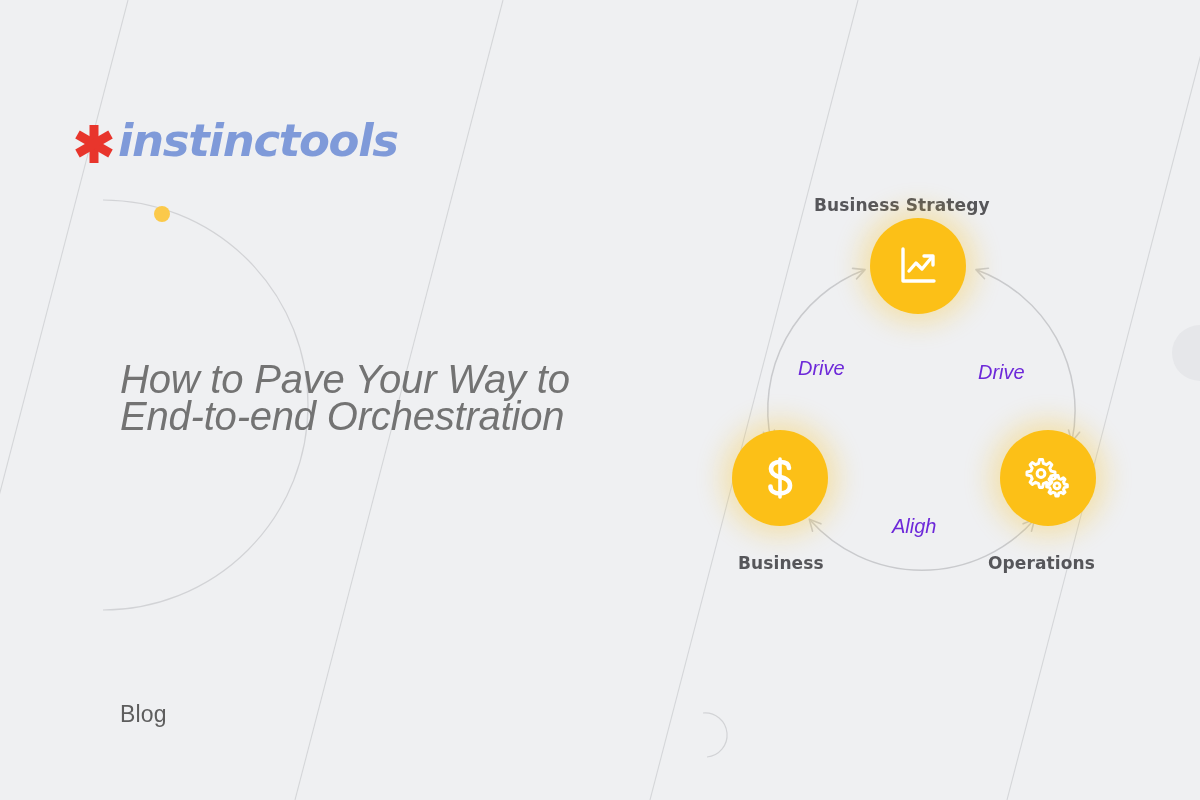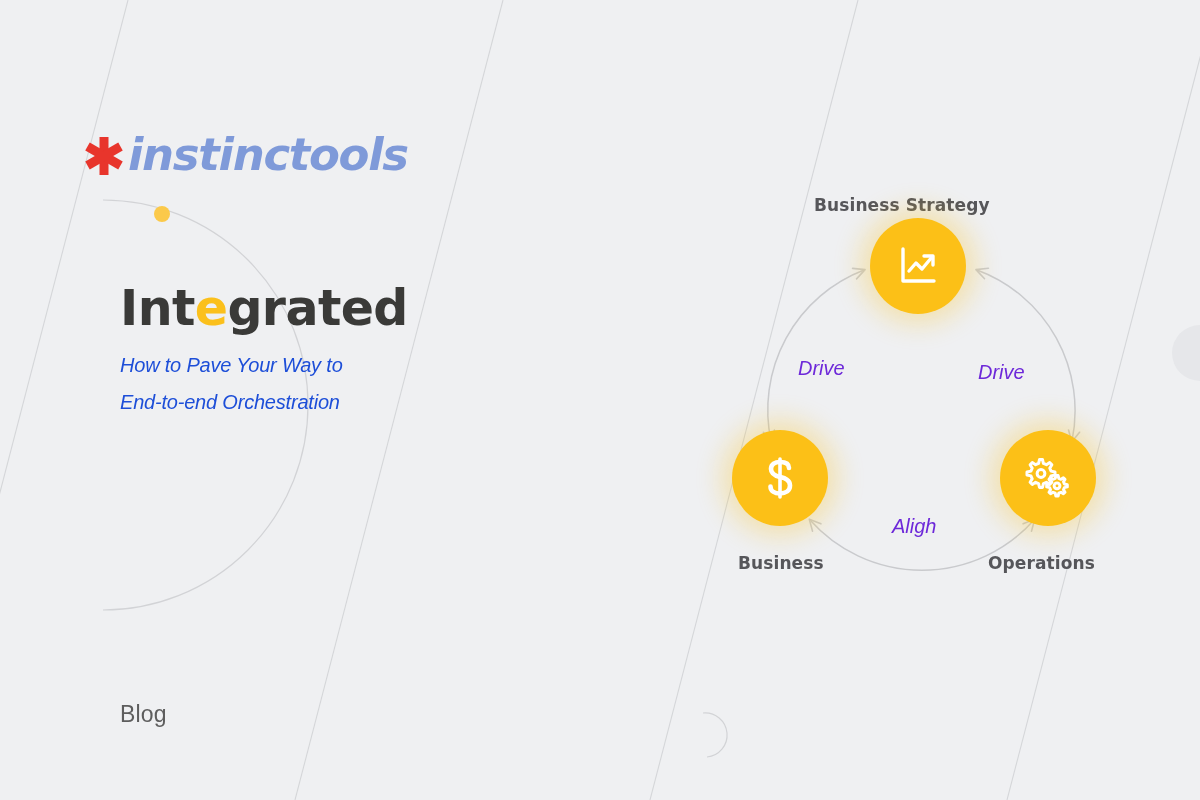--- a/index.html
+++ b/index.html
@@ -27,24 +27,23 @@
   #bg-decor {
     position: absolute;
     left: 0; top: 0;
     width: 1200px; height: 800px;
     pointer-events: none;
   }
 
   
   #logo {
     position: absolute;
-    left: 82px;
+    left: 72px;
     top: 118px;
     display: flex;
-    align-items: center;
     height: 72px;
   }
   #logo-mark {
     display: block;
     width: 44px;
     height: 44px;
     margin-right: 2px;
     margin-top: 4px;
   }
   #logo-word {
@@ -69,28 +68,28 @@
     font-weight: 700;
     font-size: 49px;
     line-height: 61px;
     letter-spacing: -0.6px;
     color: #3a3a38;
     margin: 0;
   }
   #title .hl { color: #fbc01c; }
 
   #subtitle {
-    margin: 8px 0 0 0;
+    margin: 22px 0 0 0;
     font-family: "Liberation Sans", sans-serif;
     font-style: italic;
     font-weight: 400;
-    font-size: 20px;
+    font-size: 40px;
     line-height: 37px;
     letter-spacing: -0.2px;
-    color: #1d4ed8;
+    color: #737373;
   }
 
   #blog-label {
     position: absolute;
     left: 120px;
     top: 653px;
     font-family: "Liberation Sans", sans-serif;
     font-size: 23px;
     color: #5d5d5d;
     letter-spacing: 0.2px;
@@ -183,21 +182,20 @@
         <line x1="22" y1="3" x2="22" y2="41"></line>
         <line x1="5.5" y1="12.5" x2="38.5" y2="31.5"></line>
         <line x1="5.5" y1="31.5" x2="38.5" y2="12.5"></line>
       </g>
     </svg>
     <span id="logo-word">instinctools</span>
   </div>
 
   <div id="headline">
     <h1 id="title">
-      <span><span>Int</span><span class="hl">e</span><span>grated</span></span>
       <br>
     </h1>
     <p id="subtitle">
       <span>How to Pave Your Way to</span><br>
       <span>End-to-end Orchestration</span>
     </p>
   </div>
 
   <div id="blog-label">Blog</div>
 

